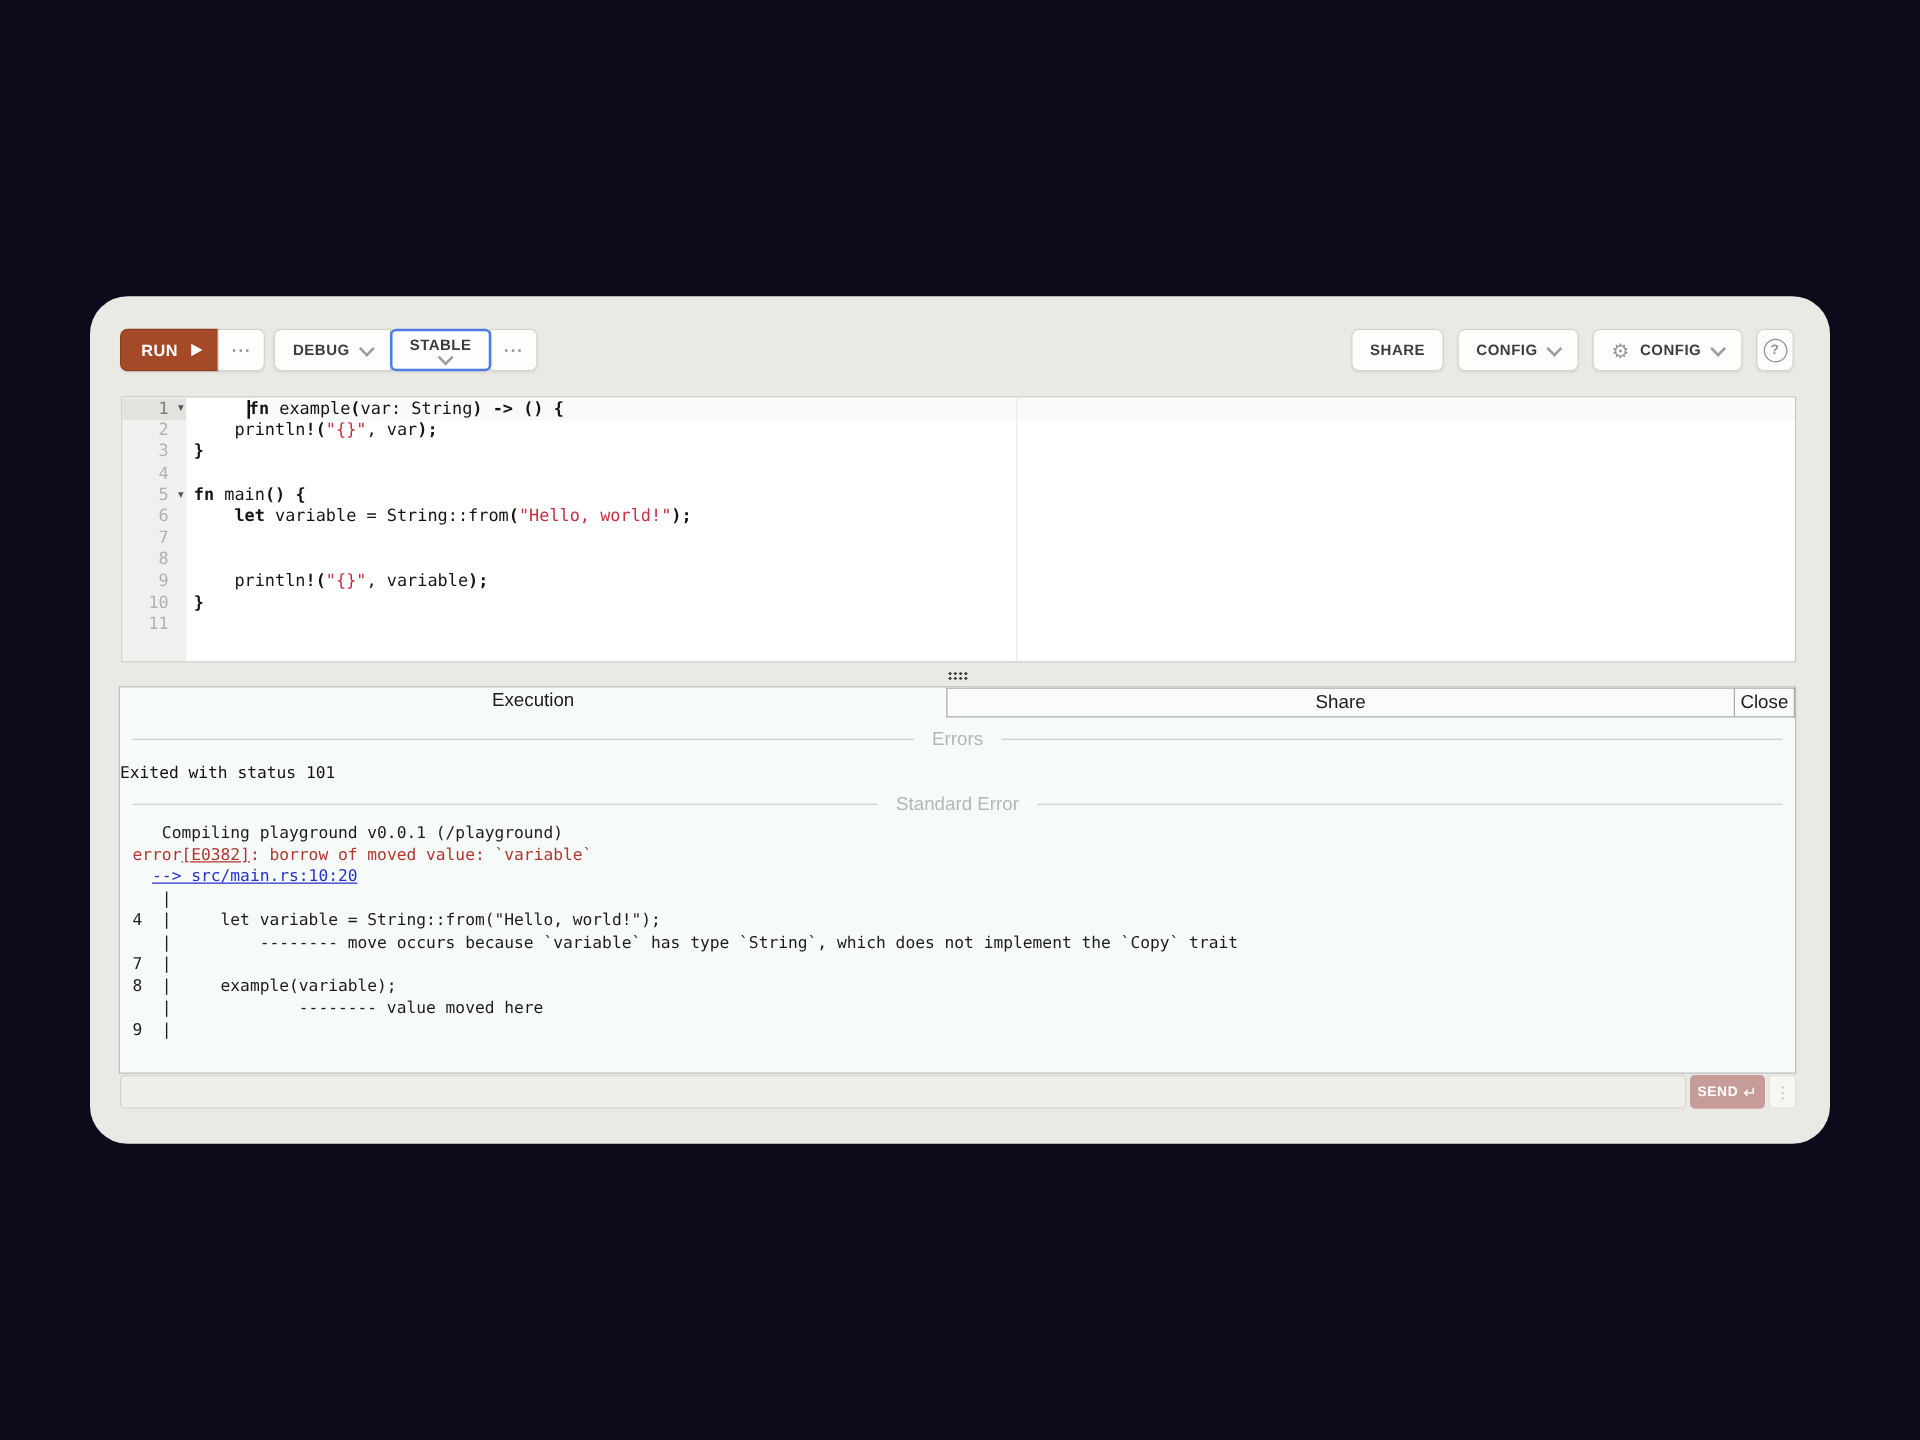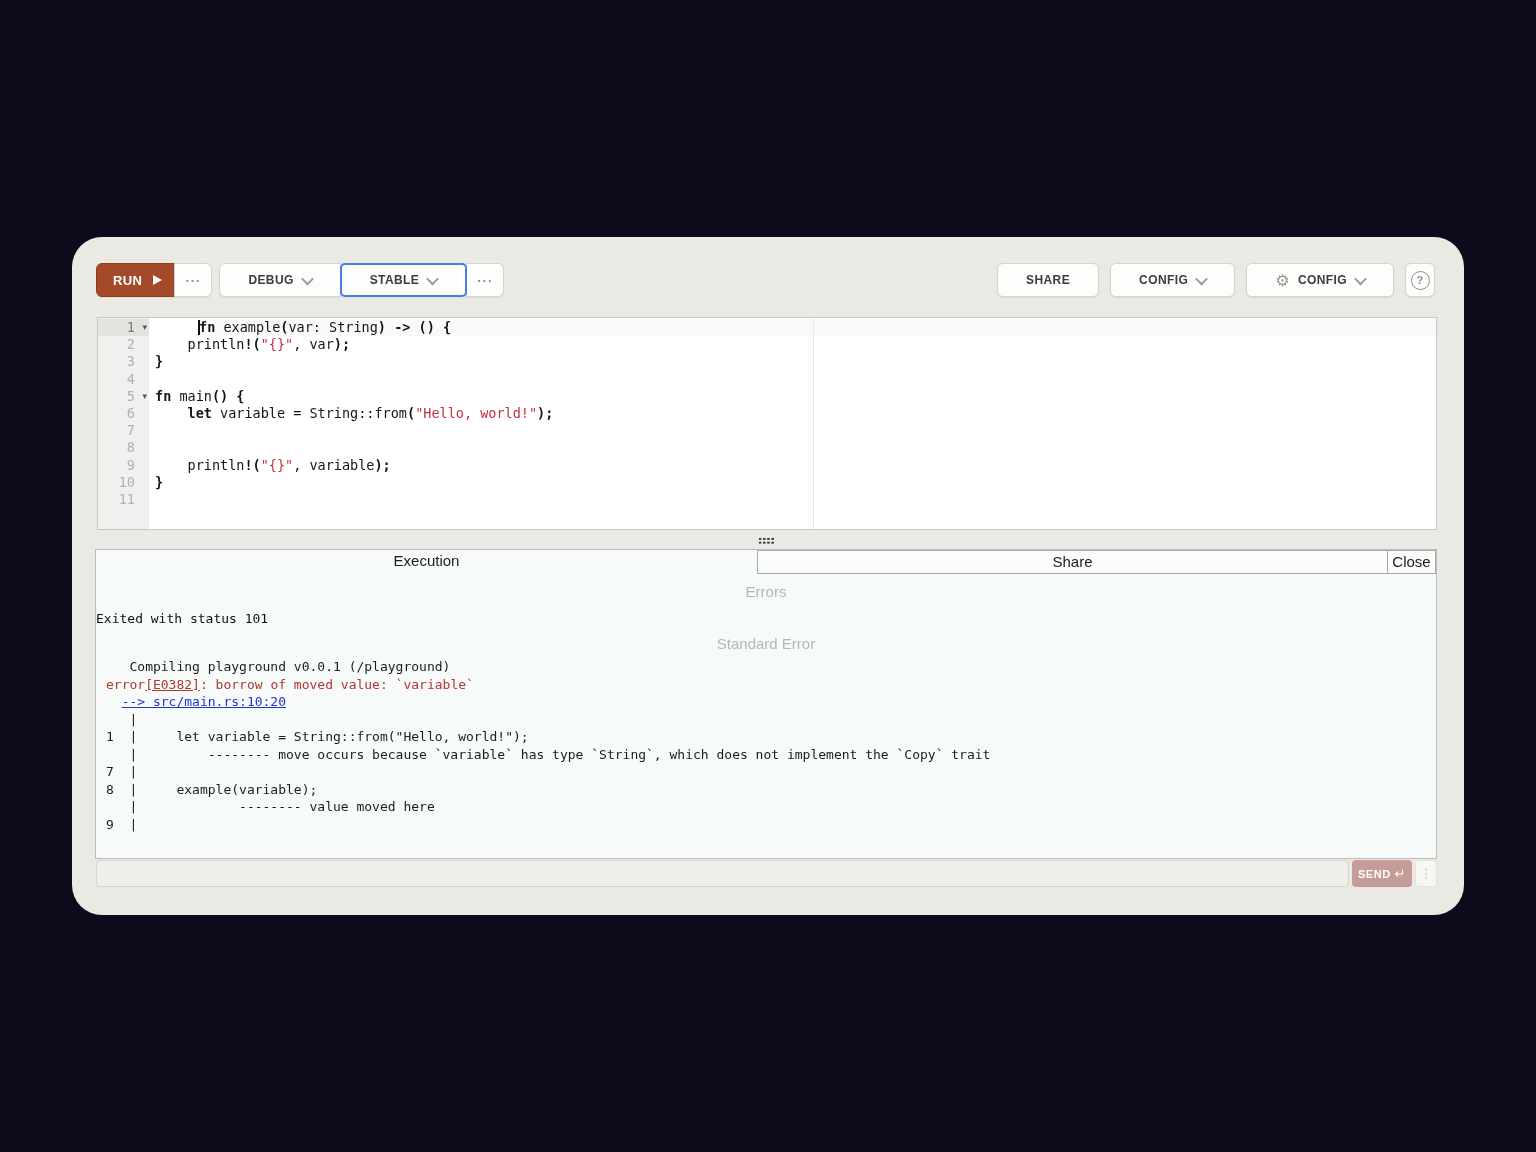--- a/index.html
+++ b/index.html
@@ -4,28 +4,28 @@
 <style>
   html,body{margin:0;padding:0;}
   body{width:1536px;height:1152px;background:#0d0a1c;font-family:"Liberation Sans",sans-serif;-webkit-font-smoothing:antialiased;}
   .page{position:relative;width:1536px;height:1152px;background:#0d0a1c;overflow:hidden;}
   .card{position:absolute;left:72px;top:237px;width:1392px;height:678px;background:#ebe9e4;border-radius:30px;}
 
   
   .toolbar{position:absolute;left:24px;top:26px;right:29px;height:34px;display:flex;align-items:stretch;}
   .btn{display:inline-flex;align-items:center;justify-content:center;height:34px;box-sizing:border-box;
        background:#fdfdfc;border:1px solid #d6d4cd;color:#3c3c3c;font-size:12px;font-weight:bold;
-       letter-spacing:.4px;padding:0 28px;cursor:pointer;box-shadow:0 1px 2px rgba(0,0,0,.06);}
+       letter-spacing:.4px;padding:0 14px;cursor:pointer;box-shadow:0 1px 2px rgba(0,0,0,.06);}
   .group{display:flex;margin-right:7px;}
   .group .btn+.btn{margin-left:-1px;}
   .btn.first{border-radius:6px 0 0 6px;}
   .btn.last{border-radius:0 6px 6px 0;}
   .btn.solo{border-radius:6px;}
   .btn.run{background:#a54a28;border-color:#8e3f22;color:#fff;font-size:13px;padding:0 12px 0 16px;align-items:center;}
-  .btn.stable{border:2px solid #4b7de2;border-radius:5px;z-index:2;}
+  .btn.stable{border:2px solid #4b7de2;border-radius:5px;z-index:2;flex-direction:column;}
   .btn.dots{color:#8f8d88;font-size:13px;font-weight:bold;letter-spacing:1px;padding:0 10px;}
   .play-icon{display:inline-block;width:0;height:0;border-left:9px solid #fff;border-top:5.5px solid transparent;
        border-bottom:5.5px solid transparent;margin-left:11px;}
   .chev{display:inline-block;width:7px;height:7px;border-right:2px solid #9b9b9b;border-bottom:2px solid #9b9b9b;
        transform:rotate(45deg) translate(-1px,-1px);margin-left:9px;}
   .gear{color:#9a9893;font-size:16px;margin-right:8px;font-family:"DejaVu Sans",sans-serif;font-weight:normal;}
   .toolbar-right{margin-left:auto;display:flex;gap:11px;}
   .help-btn{width:30px;padding:0;}
   .qcircle{display:inline-flex;width:17px;height:17px;border:1.8px solid #8f8f8f;border-radius:50%;
        align-items:center;justify-content:center;font-size:11px;font-weight:bold;color:#8f8f8f;}
@@ -50,21 +50,21 @@
        background-image:radial-gradient(circle,#3c3c3c 1.1px,transparent 1.3px);background-size:4.2px 3.8px;}
 
   
   .output{position:absolute;left:23px;top:312px;width:1342px;height:310px;background:#f6faf9;
        border:1px solid #b9bdbc;box-sizing:border-box;overflow:hidden;}
   .tabrow{display:flex;height:24px;}
   .tab{box-sizing:border-box;font-size:15px;color:#1c1c1c;text-align:center;line-height:22px;cursor:pointer;}
   .tab-exec{flex:0 0 661px;}
   .tab-share{flex:1;background:#fafcfc;border:1px solid #a9abaa;}
   .tab-close{flex:0 0 48px;background:#fafcfc;border:1px solid #a9abaa;border-left:none;}
-  .sec-head{display:flex;align-items:center;margin:9px 10px 6px 10px;flex-direction:column;}
+  .sec-head{display:flex;align-items:center;margin:9px 10px 6px 10px;}
   .sec-head .rule{flex:1;height:1px;background:#ccd2d1;}
   .sec-head .sec-label{padding:0 15px;font-size:15px;color:#b2b9b8;}
   .status-line{margin:11px 0 4px 0;font-family:"DejaVu Sans Mono",monospace;font-size:13px;color:#111;}
   .stderr{padding-left:10px;font-family:"DejaVu Sans Mono",monospace;font-size:13px;line-height:17.5px;}
   .errline{white-space:pre;}
   .t-plain{color:#1c1c1c;}
   .t-err{color:#b23730;}
   .t-errlink{color:#b23730;text-decoration:underline;cursor:pointer;}
   .t-bluelink{color:#2531cc;text-decoration:underline;cursor:pointer;}
 
@@ -172,21 +172,21 @@
       <div class="sec-head">
         <span class="rule"></span>
         <span class="sec-label">Standard Error</span>
         <span class="rule"></span>
       </div>
       <div class="stderr">
           <div class="errline"><span class="t-plain">   Compiling playground v0.0.1 (/playground)</span></div>
           <div class="errline"><span class="t-err">error</span><span class="t-errlink">[E0382]</span><span class="t-err">: borrow of moved value: `variable`</span></div>
           <div class="errline"><span class="t-plain">  </span><span class="t-bluelink">--&gt; src/main.rs:10:20</span></div>
           <div class="errline"><span class="t-plain">   |</span></div>
-          <div class="errline"><span class="t-plain">1  |     let variable = String::from("Hello, world!");</span></div>
+          <div class="errline"><span class="t-plain">4  |     let variable = String::from("Hello, world!");</span></div>
           <div class="errline"><span class="t-plain">   |         -------- move occurs because `variable` has type `String`, which does not implement the `Copy` trait</span></div>
           <div class="errline"><span class="t-plain">7  |</span></div>
           <div class="errline"><span class="t-plain">8  |     example(variable);</span></div>
           <div class="errline"><span class="t-plain">   |             -------- value moved here</span></div>
           <div class="errline"><span class="t-plain">9  |</span></div>
         </div>
     </div>
 
     <div class="inputbar">
       <input class="stdin" type="text" value="" style="">

